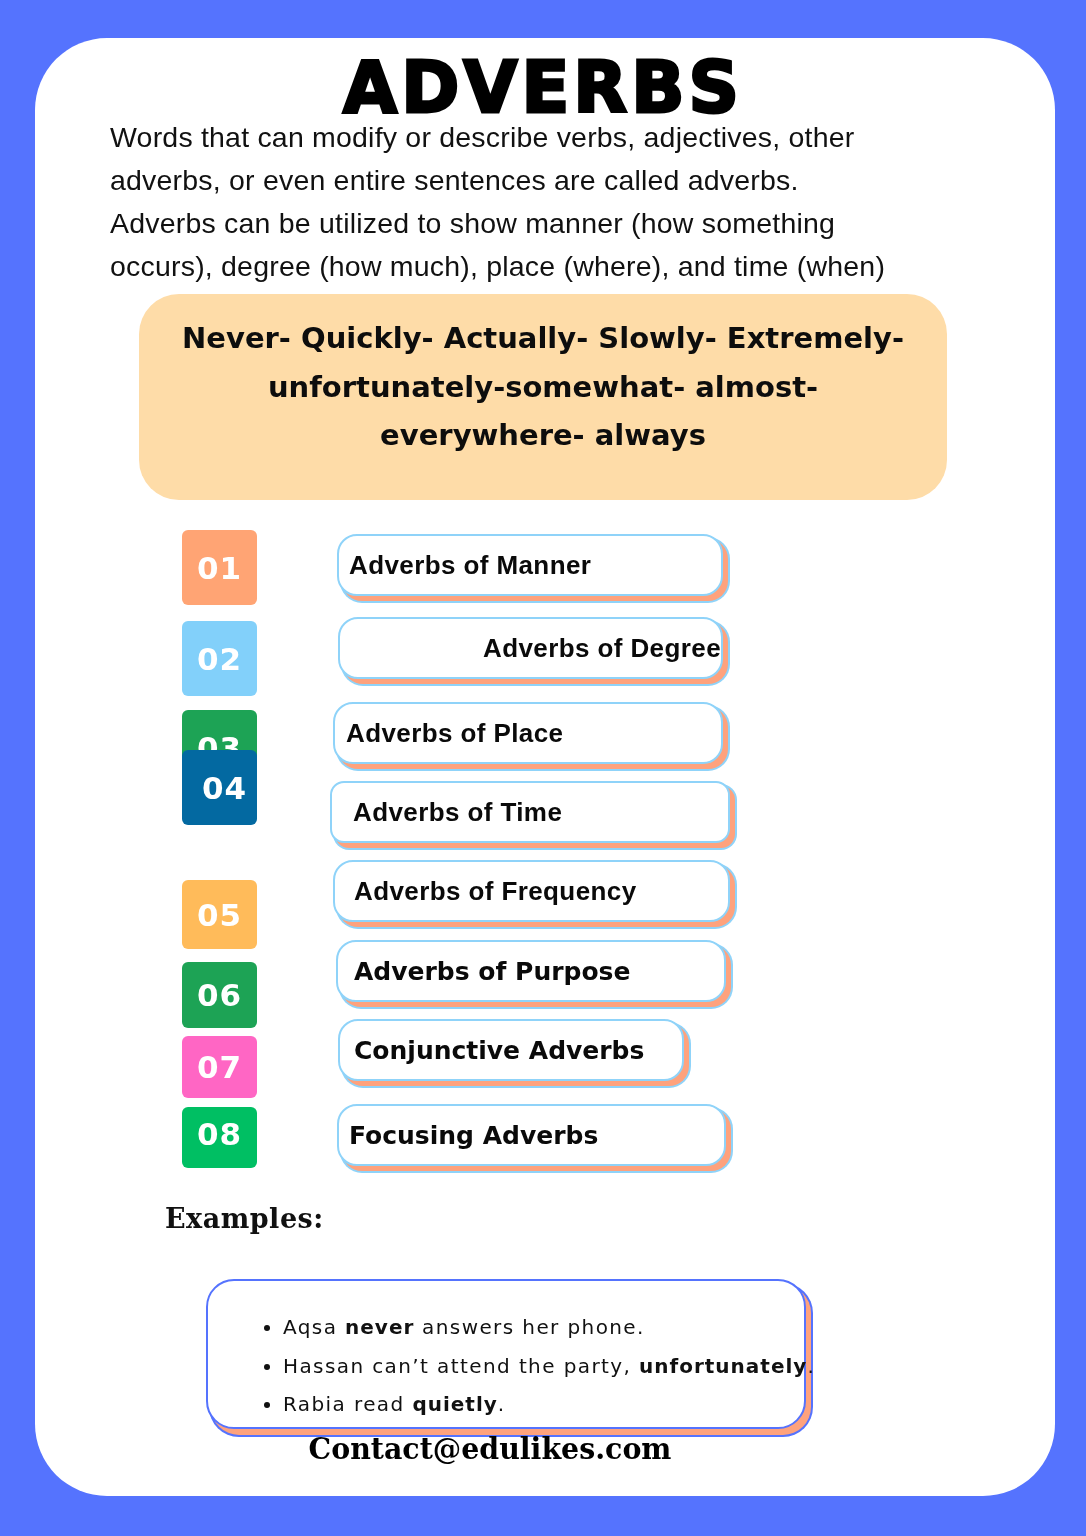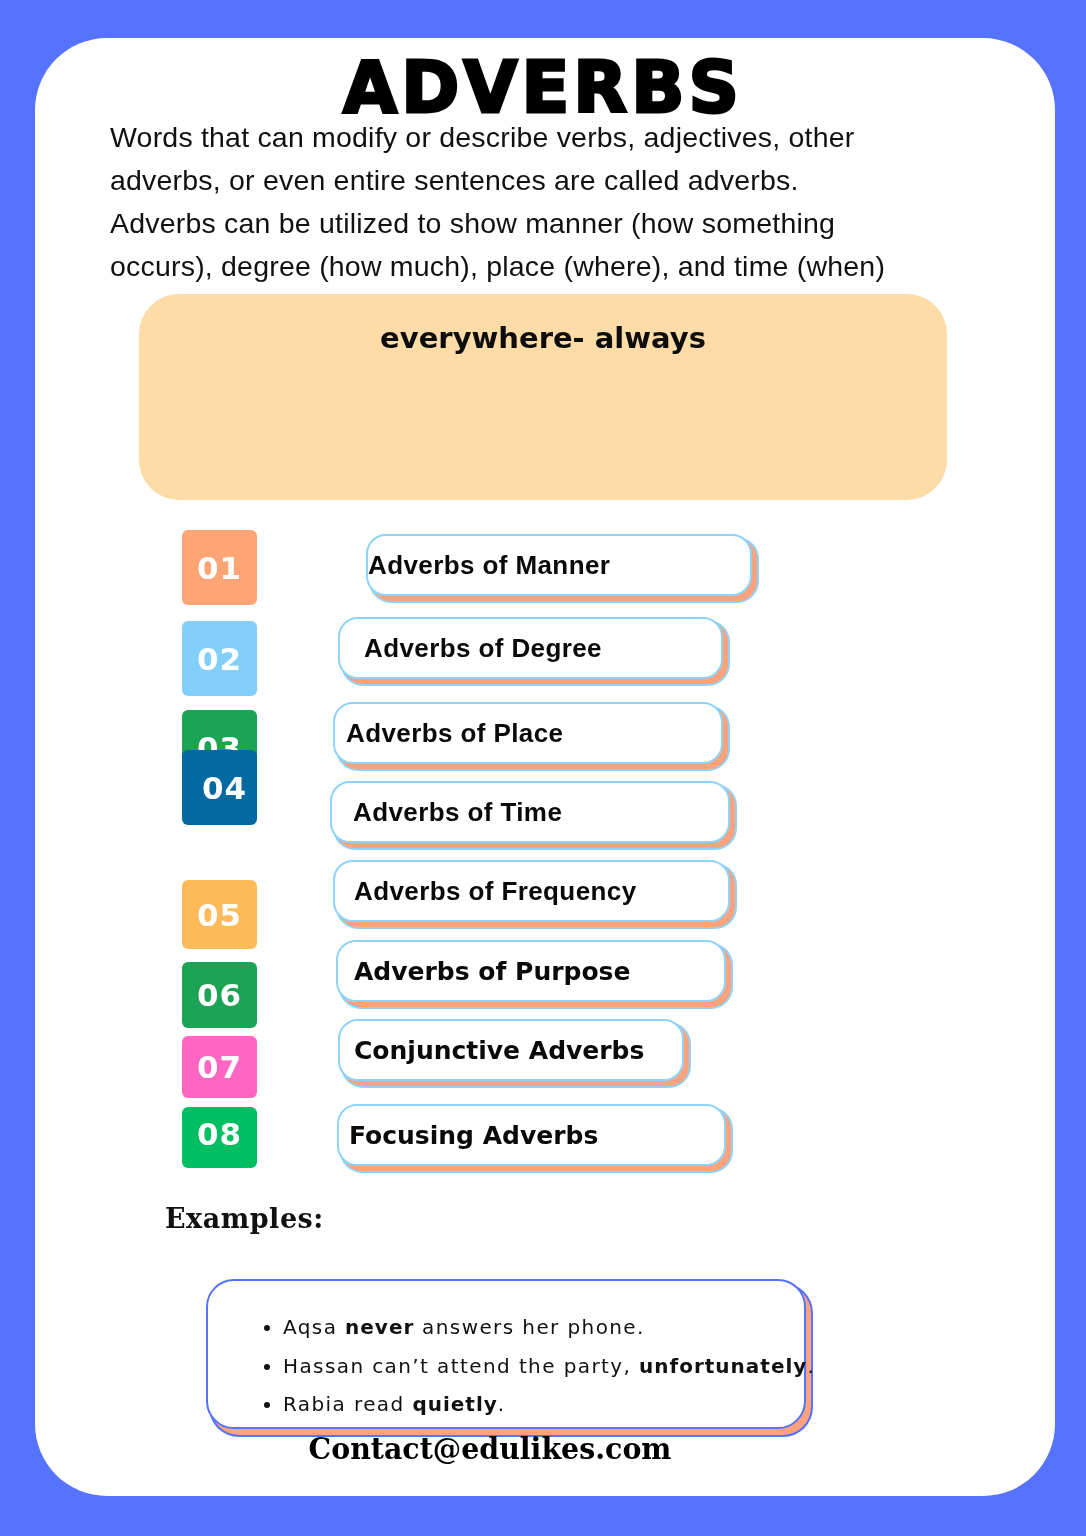--- a/index.html
+++ b/index.html
@@ -88,42 +88,44 @@
 
 <div class="intro">
   <div>Words that can modify or describe verbs, adjectives, other</div>
   <div>adverbs, or even entire sentences are called adverbs.</div>
   <div>Adverbs can be utilized to show manner (how something</div>
   <div>occurs), degree (how much), place (where), and time (when)</div>
 </div>
 
 <div class="word-box"></div>
 <div class="word-text">
+  <div>Never- Quickly- Actually- Slowly- Extremely-</div>
+  <div>unfortunately-somewhat- almost-</div>
   <div>everywhere- always</div>
 </div>
 
 <div class="num" style="top:530px;height:75px;background:#ffa474;">01</div>
 <div class="num" style="top:621px;height:75px;background:#82d0fa;">02</div>
 <div class="num" style="top:710px;height:75px;background:#1da355;">03</div>
 <div class="num" style="top:750px;height:75px;background:#0369a1;padding-left:10px;box-sizing:border-box;">04</div>
 <div class="num" style="top:880px;height:69px;background:#ffbb5a;">05</div>
 <div class="num" style="top:962px;height:66px;background:#1da355;">06</div>
 <div class="num" style="top:1036px;height:62px;background:#ff66c4;">07</div>
 <div class="num" style="top:1107px;height:61px;background:#00bf63;padding-bottom:8px;box-sizing:border-box;">08</div>
 
-<div class="pill" style="left:337px;top:534px;width:386px;margin-left:29px;">
+<div class="pill" style="left:337px;top:534px;width:386px;padding-left:10px;">
   <span>Adverbs of Manner</span>
 </div>
-<div class="pill" style="left:338px;top:617px;width:385px;padding-left:24px;">
+<div class="pill" style="left:338px;top:617px;width:385px;padding-left:11px;justify-content:flex-end;">
   <span>Adverbs of Degree</span>
 </div>
 <div class="pill" style="left:333px;top:702px;width:390px;padding-left:11px;">
   <span>Adverbs of Place</span>
 </div>
-<div class="pill" style="left:330px;top:781px;width:400px;padding-left:21px;">
+<div class="pill" style="left:330px;top:781px;width:400px;padding-left:21px;border-radius:14px;">
   <span>Adverbs of Time</span>
 </div>
 <div class="pill" style="left:333px;top:860px;width:397px;padding-left:19px;">
   <span>Adverbs of Frequency</span>
 </div>
 <div class="pill" style="left:336px;top:940px;width:390px;padding-left:16px;">
   <span class="regular">Adverbs of Purpose</span>
 </div>
 <div class="pill" style="left:338px;top:1019px;width:346px;padding-left:14px;">
   <span class="regular">Conjunctive Adverbs</span>

